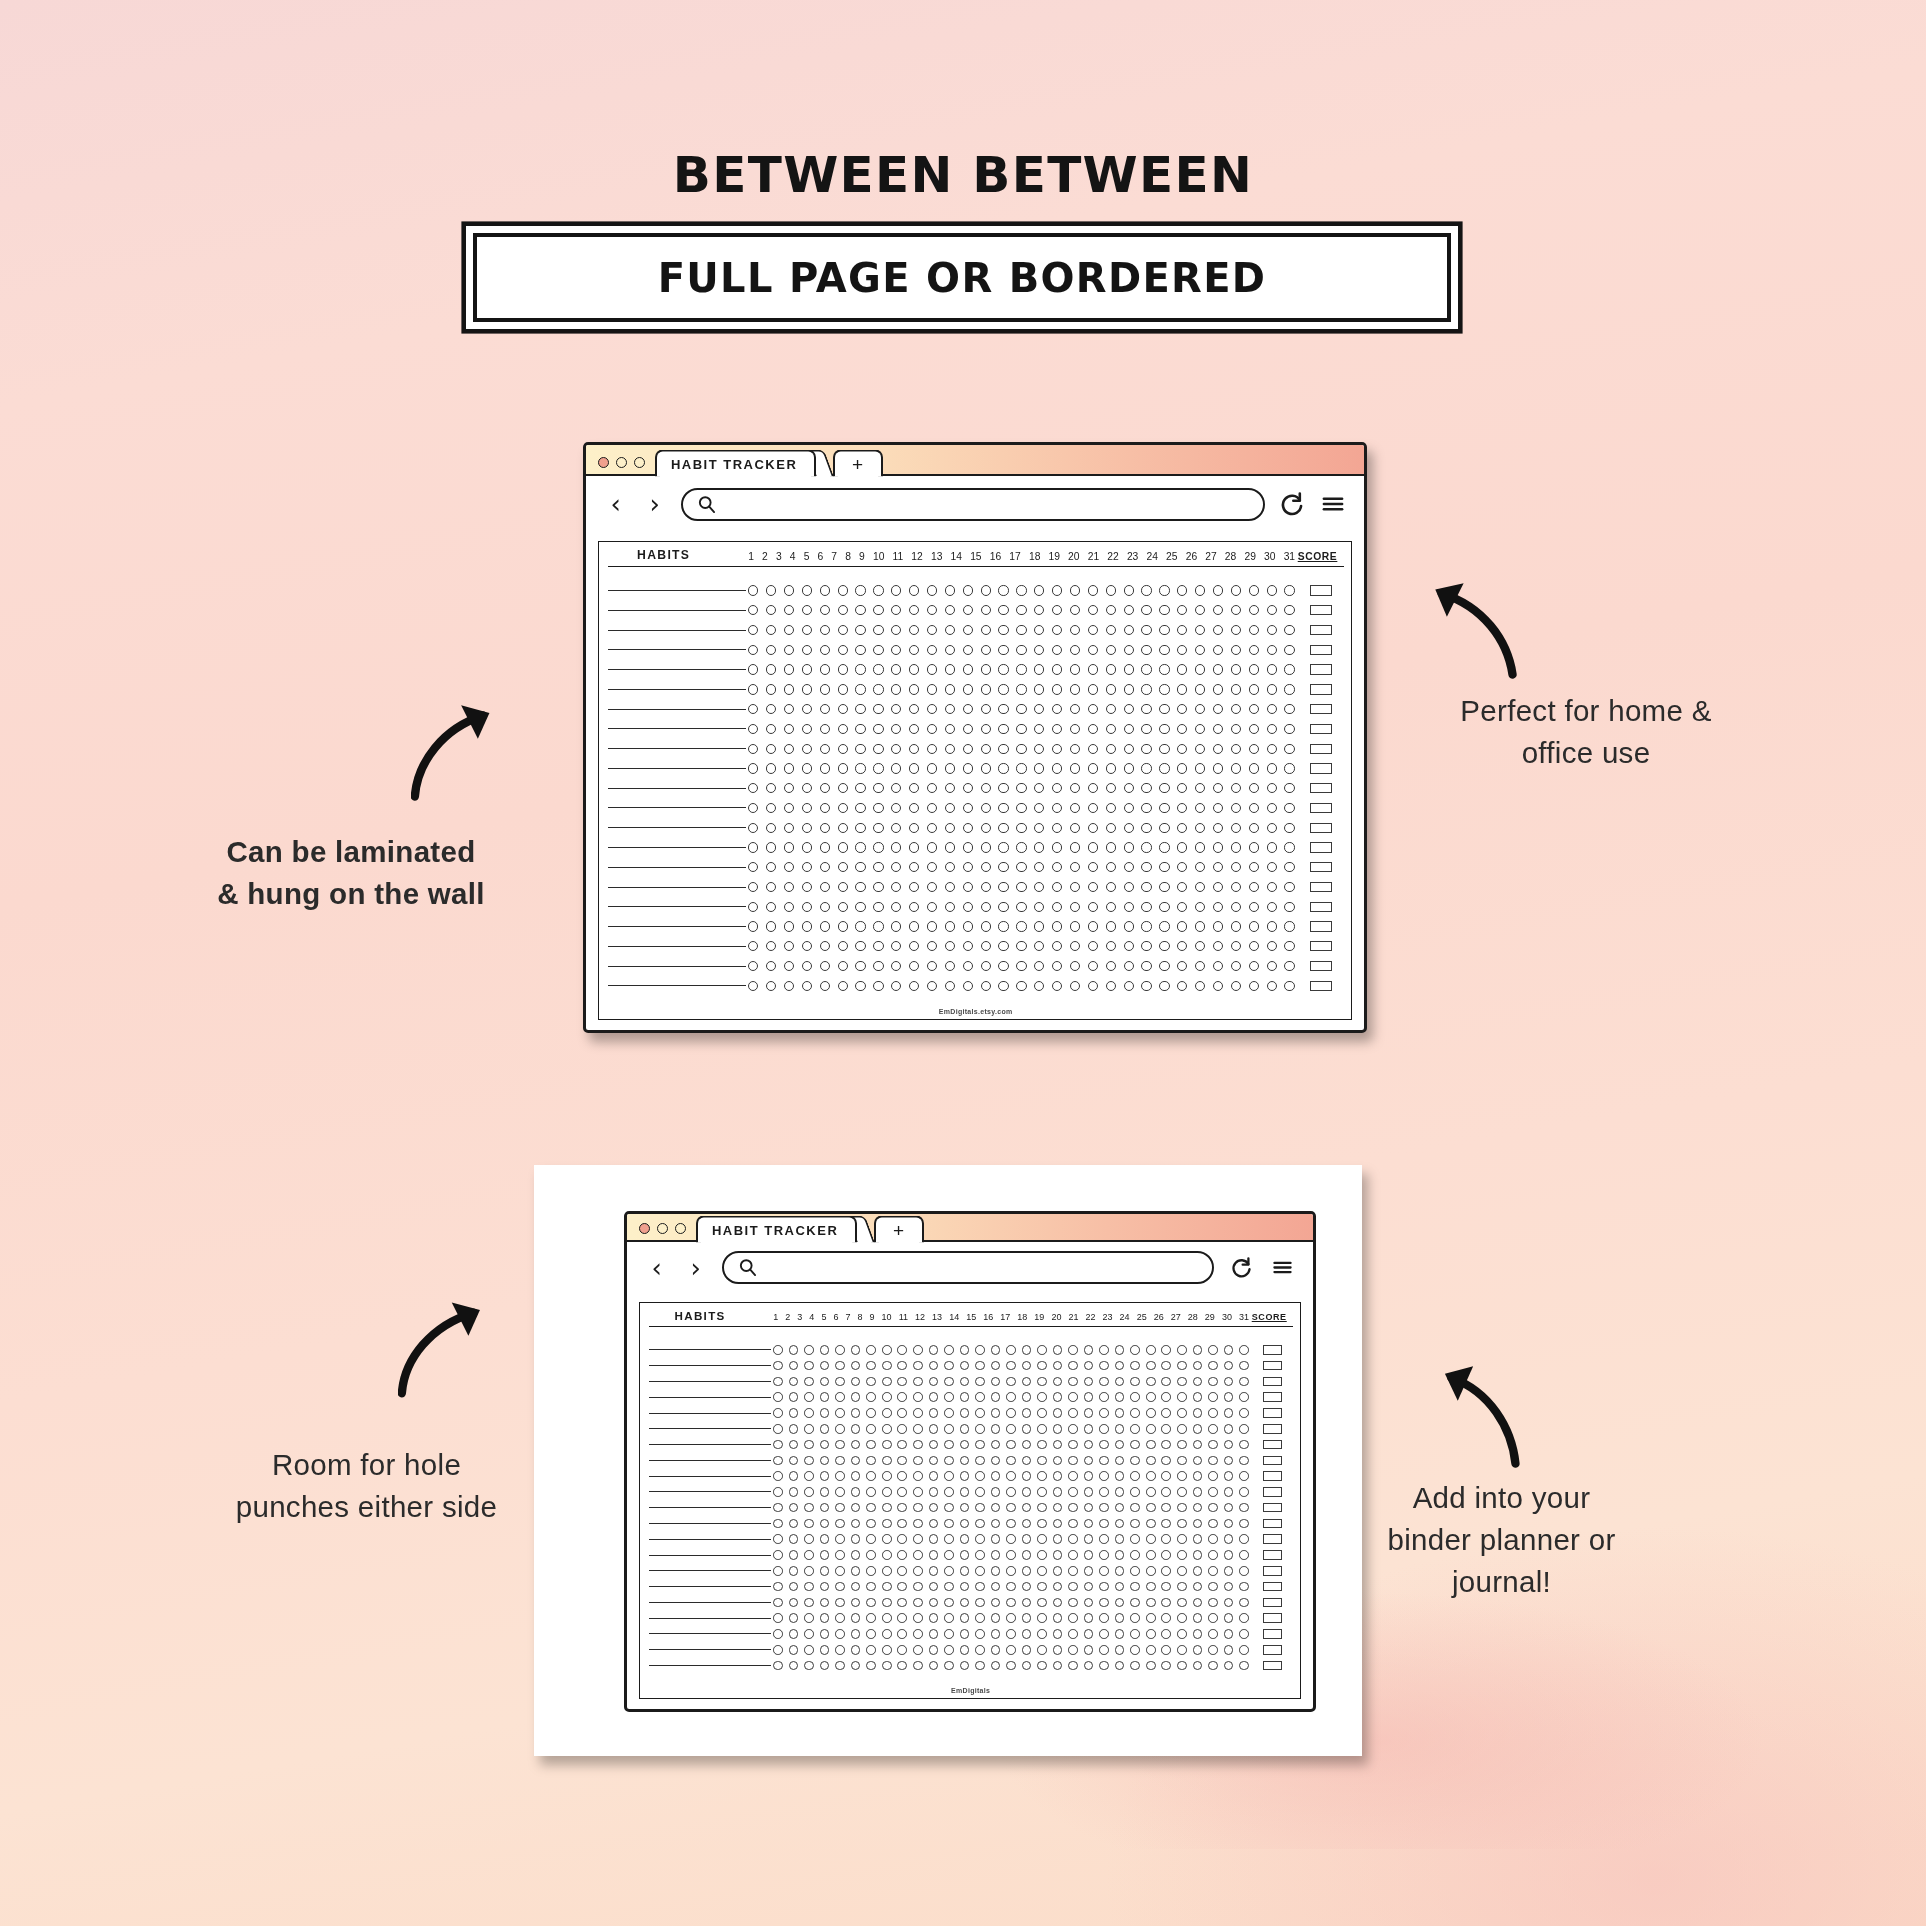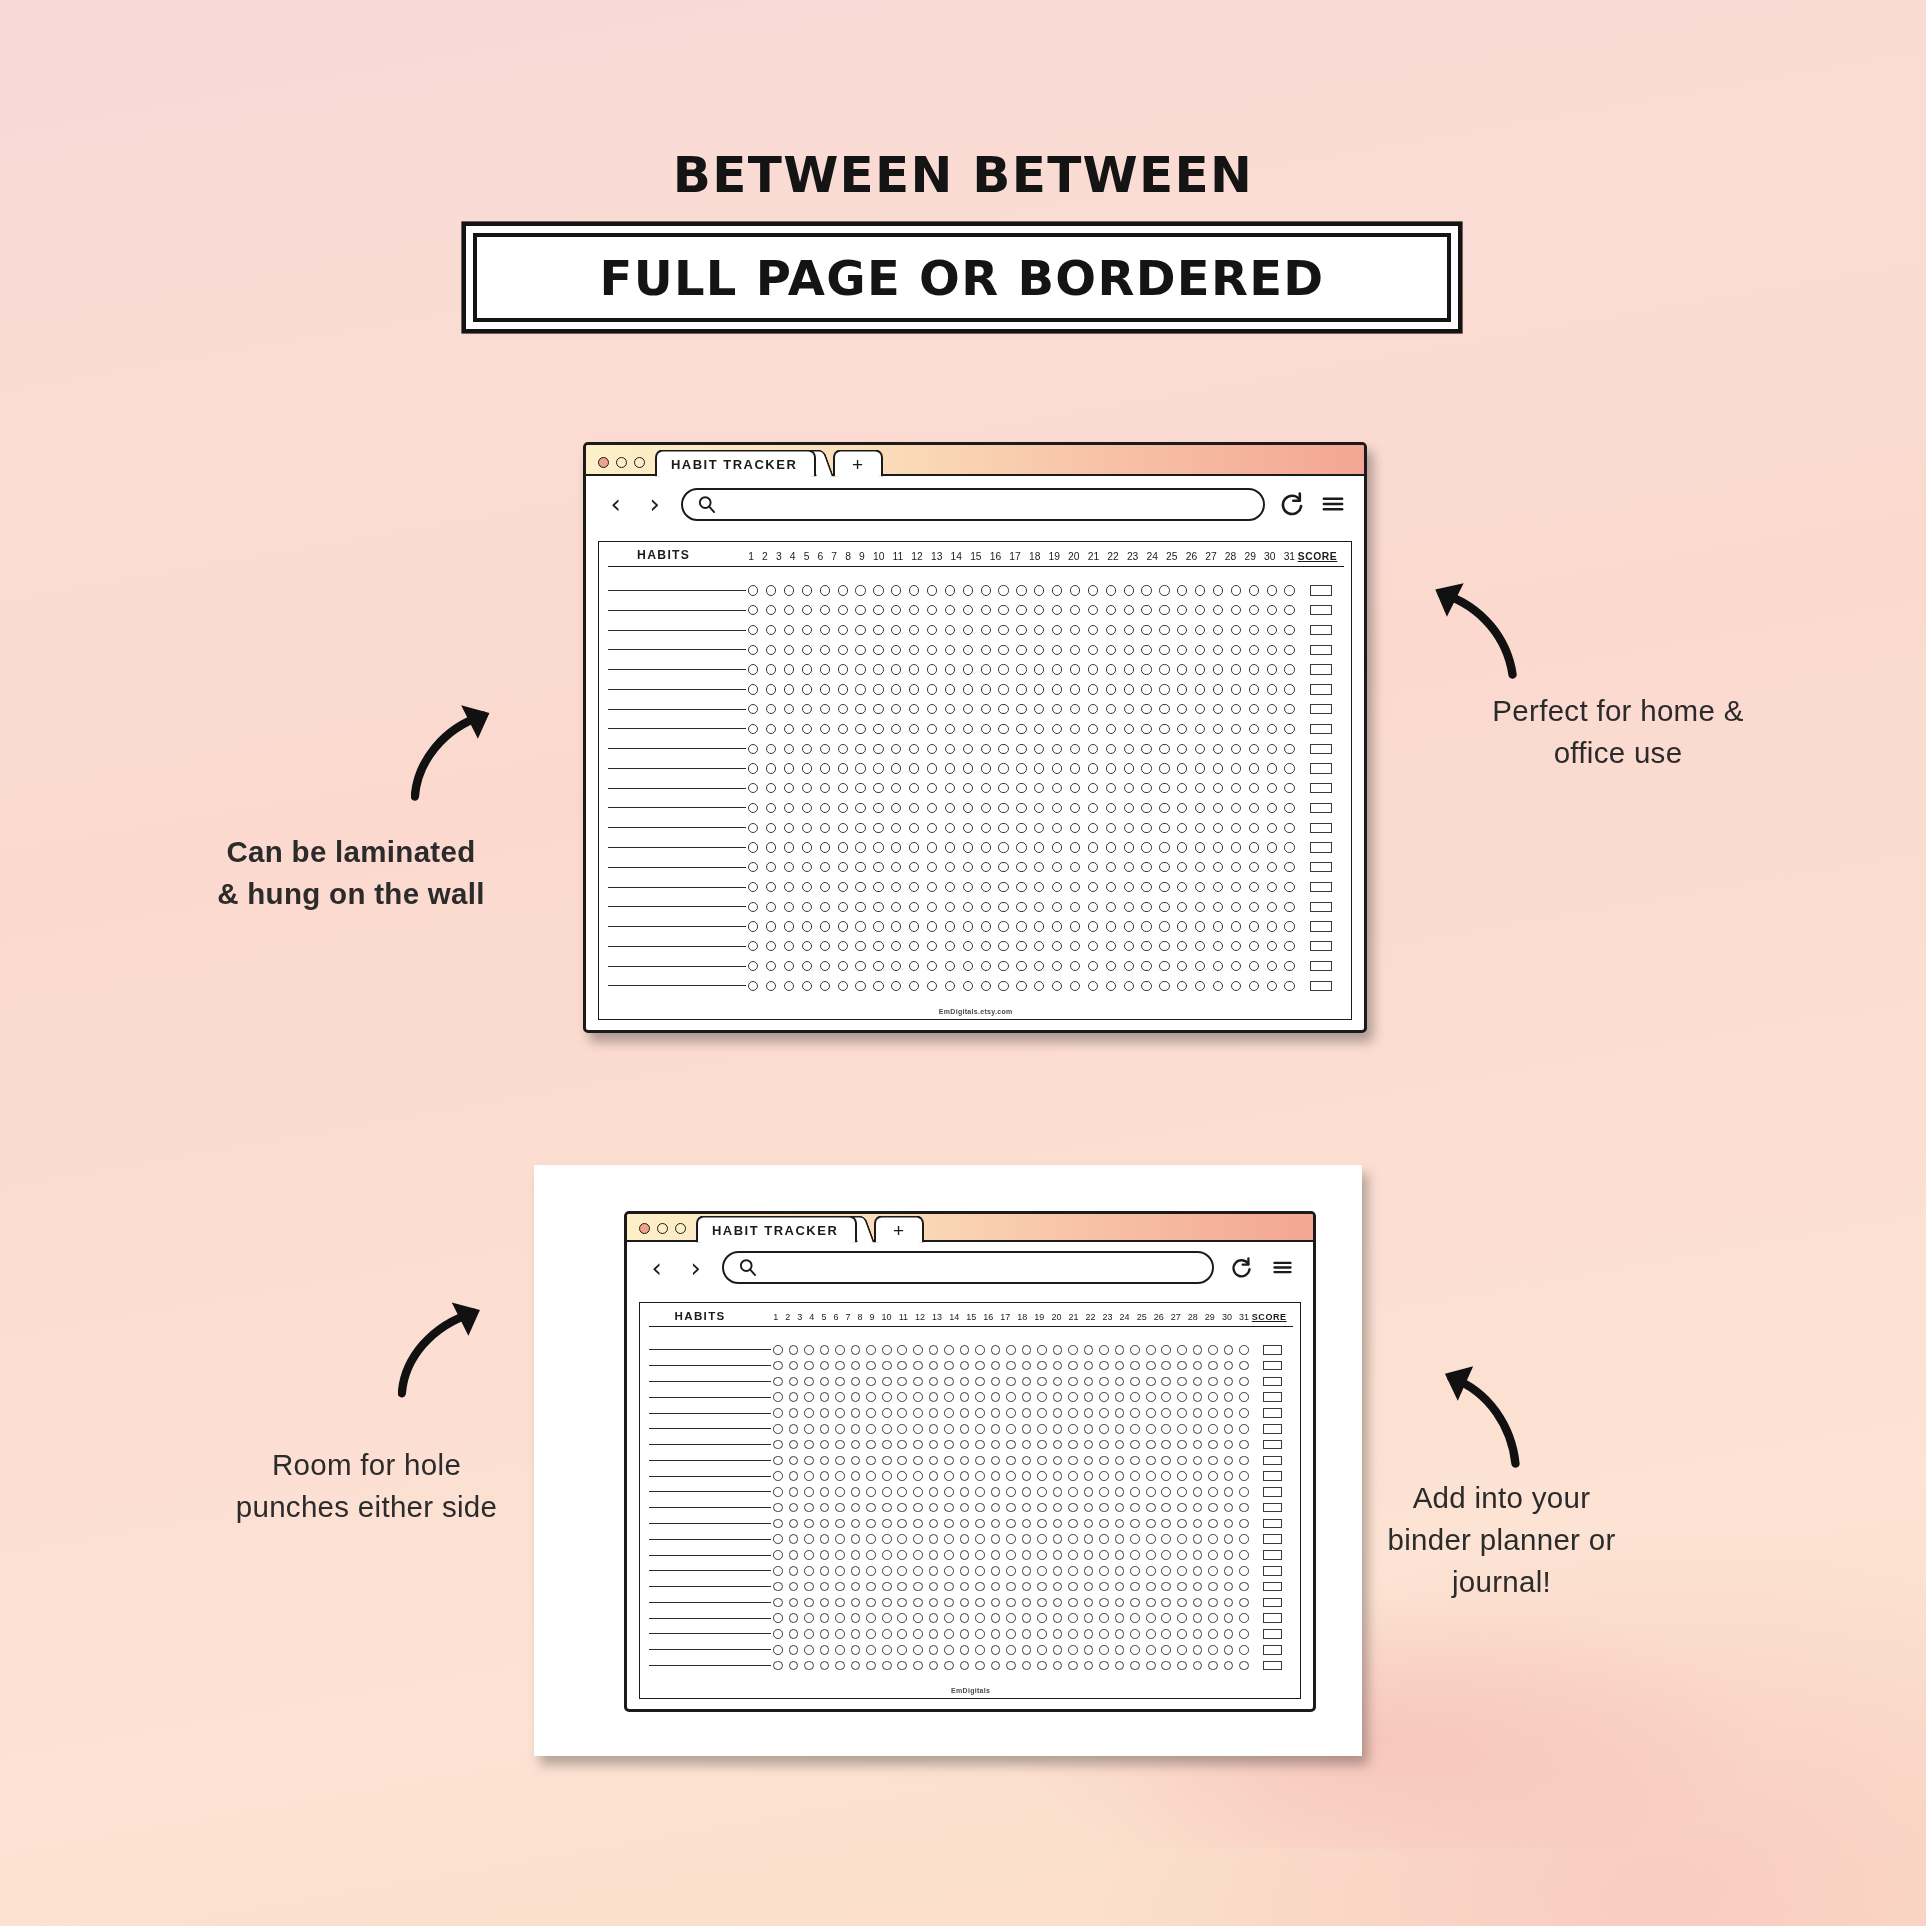--- a/index.html
+++ b/index.html
@@ -38,37 +38,37 @@
     position: absolute; top: 233px; left: 473px;
     width: 978px; height: 89px;
     background: #ffffff;
     border: 4.5px solid #141414;
     box-shadow: 0 0 0 7px #ffffff, 0 0 0 11.6px #141414;
     display: flex; align-items: center; justify-content: center;
   }
   .heading-box span {
     font-family: "DejaVu Sans", sans-serif;
     font-weight: bold;
-    font-size: 48px;
+    font-size: 40px;
     letter-spacing: 1.3px;
     color: #141414;
   }
 
   
   .note {
     position: absolute;
     font-family: "Liberation Sans", sans-serif;
     font-size: 29.5px;
     line-height: 1.42;
     color: #2b2b2b;
     text-align: center;
     letter-spacing: 0.3px;
   }
   .note.n1 { top: 831px; left: 171px; width: 360px; font-weight: bold; }
-  .note.n2 { top: 690px; left: 1438px; width: 360px; text-align: center; }
+  .note.n2 { top: 690px; left: 1406px; width: 360px; text-align: center; }
   .note.n3 { top: 1432px; left: 193px; width: 347px; margin-top: 12px; }
   .note.n4 { top: 1477px; left: 1328px; width: 347px; }
 
   .arrow { position: absolute; }
   .arrow.a1 { top: 700px; left: 411px; width: 90px; height: 103px; }
   .arrow.a2 { top: 578px; left: 1416px; width: 103px; height: 103px; }
   .arrow.a3 { top: 1297px; left: 398px; width: 96px; height: 103px; }
   .arrow.a4 { top: 1361px; left: 1432px; width: 90px; height: 109px; }
 
   

